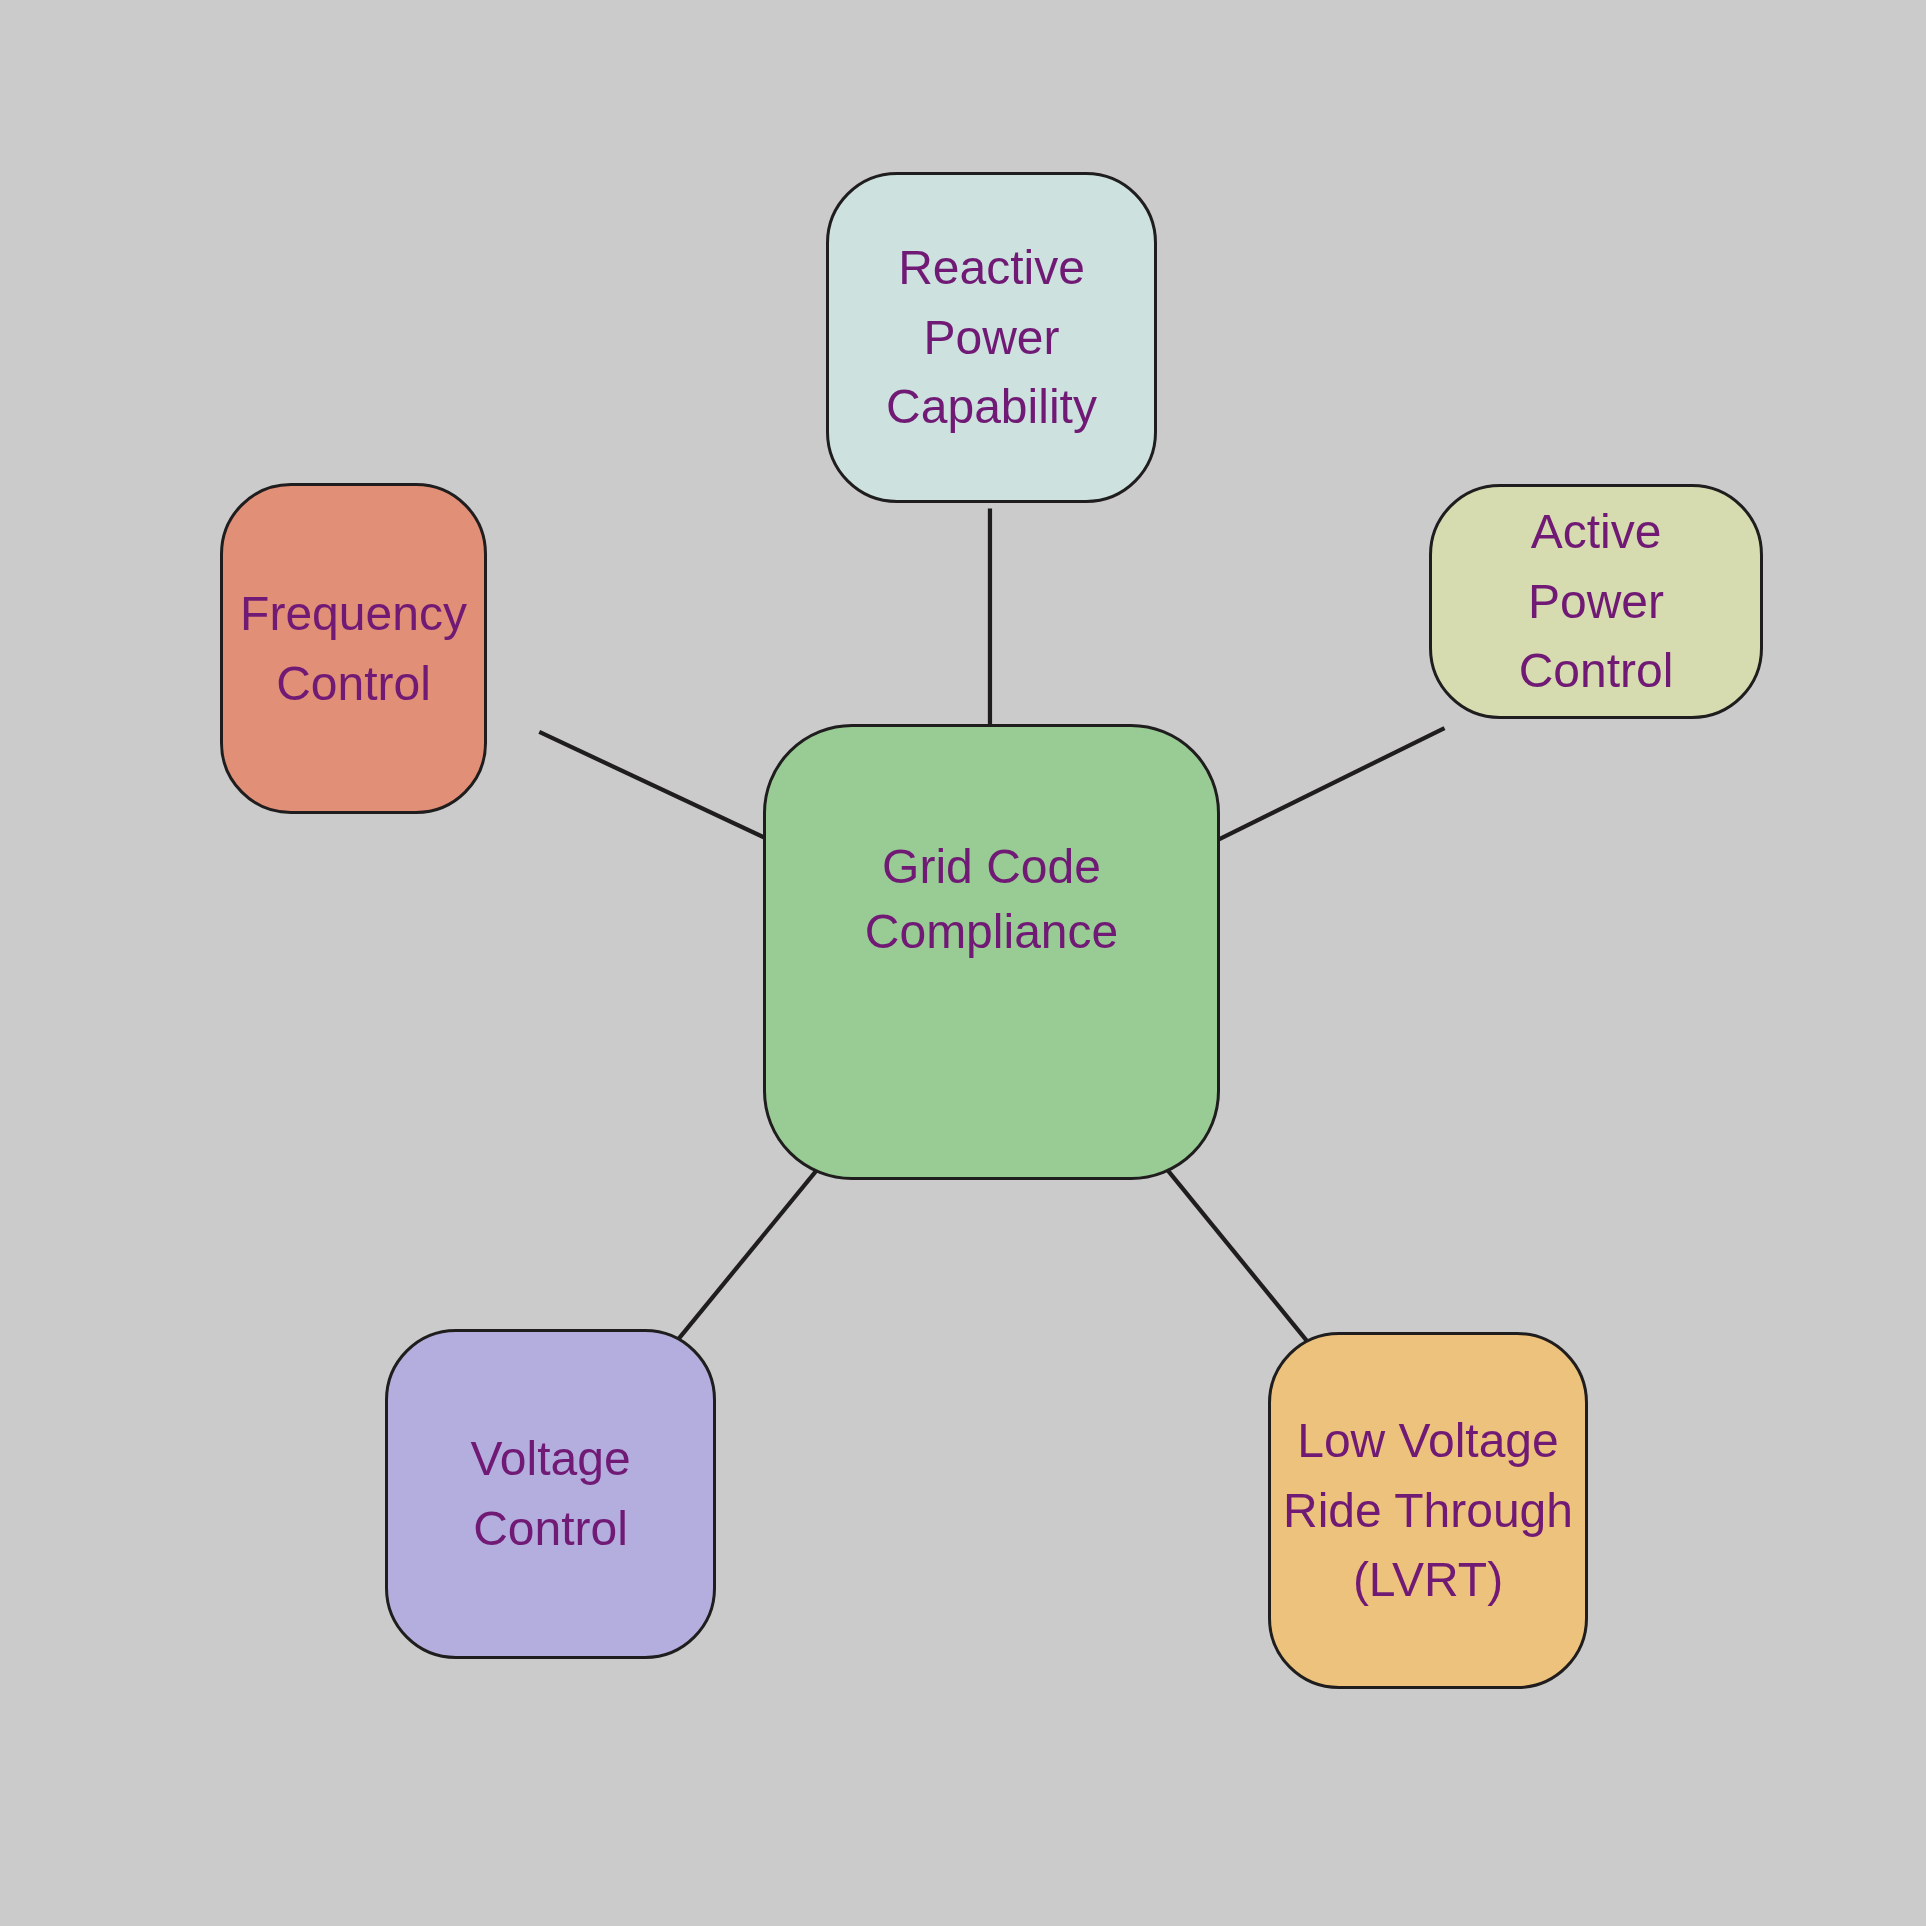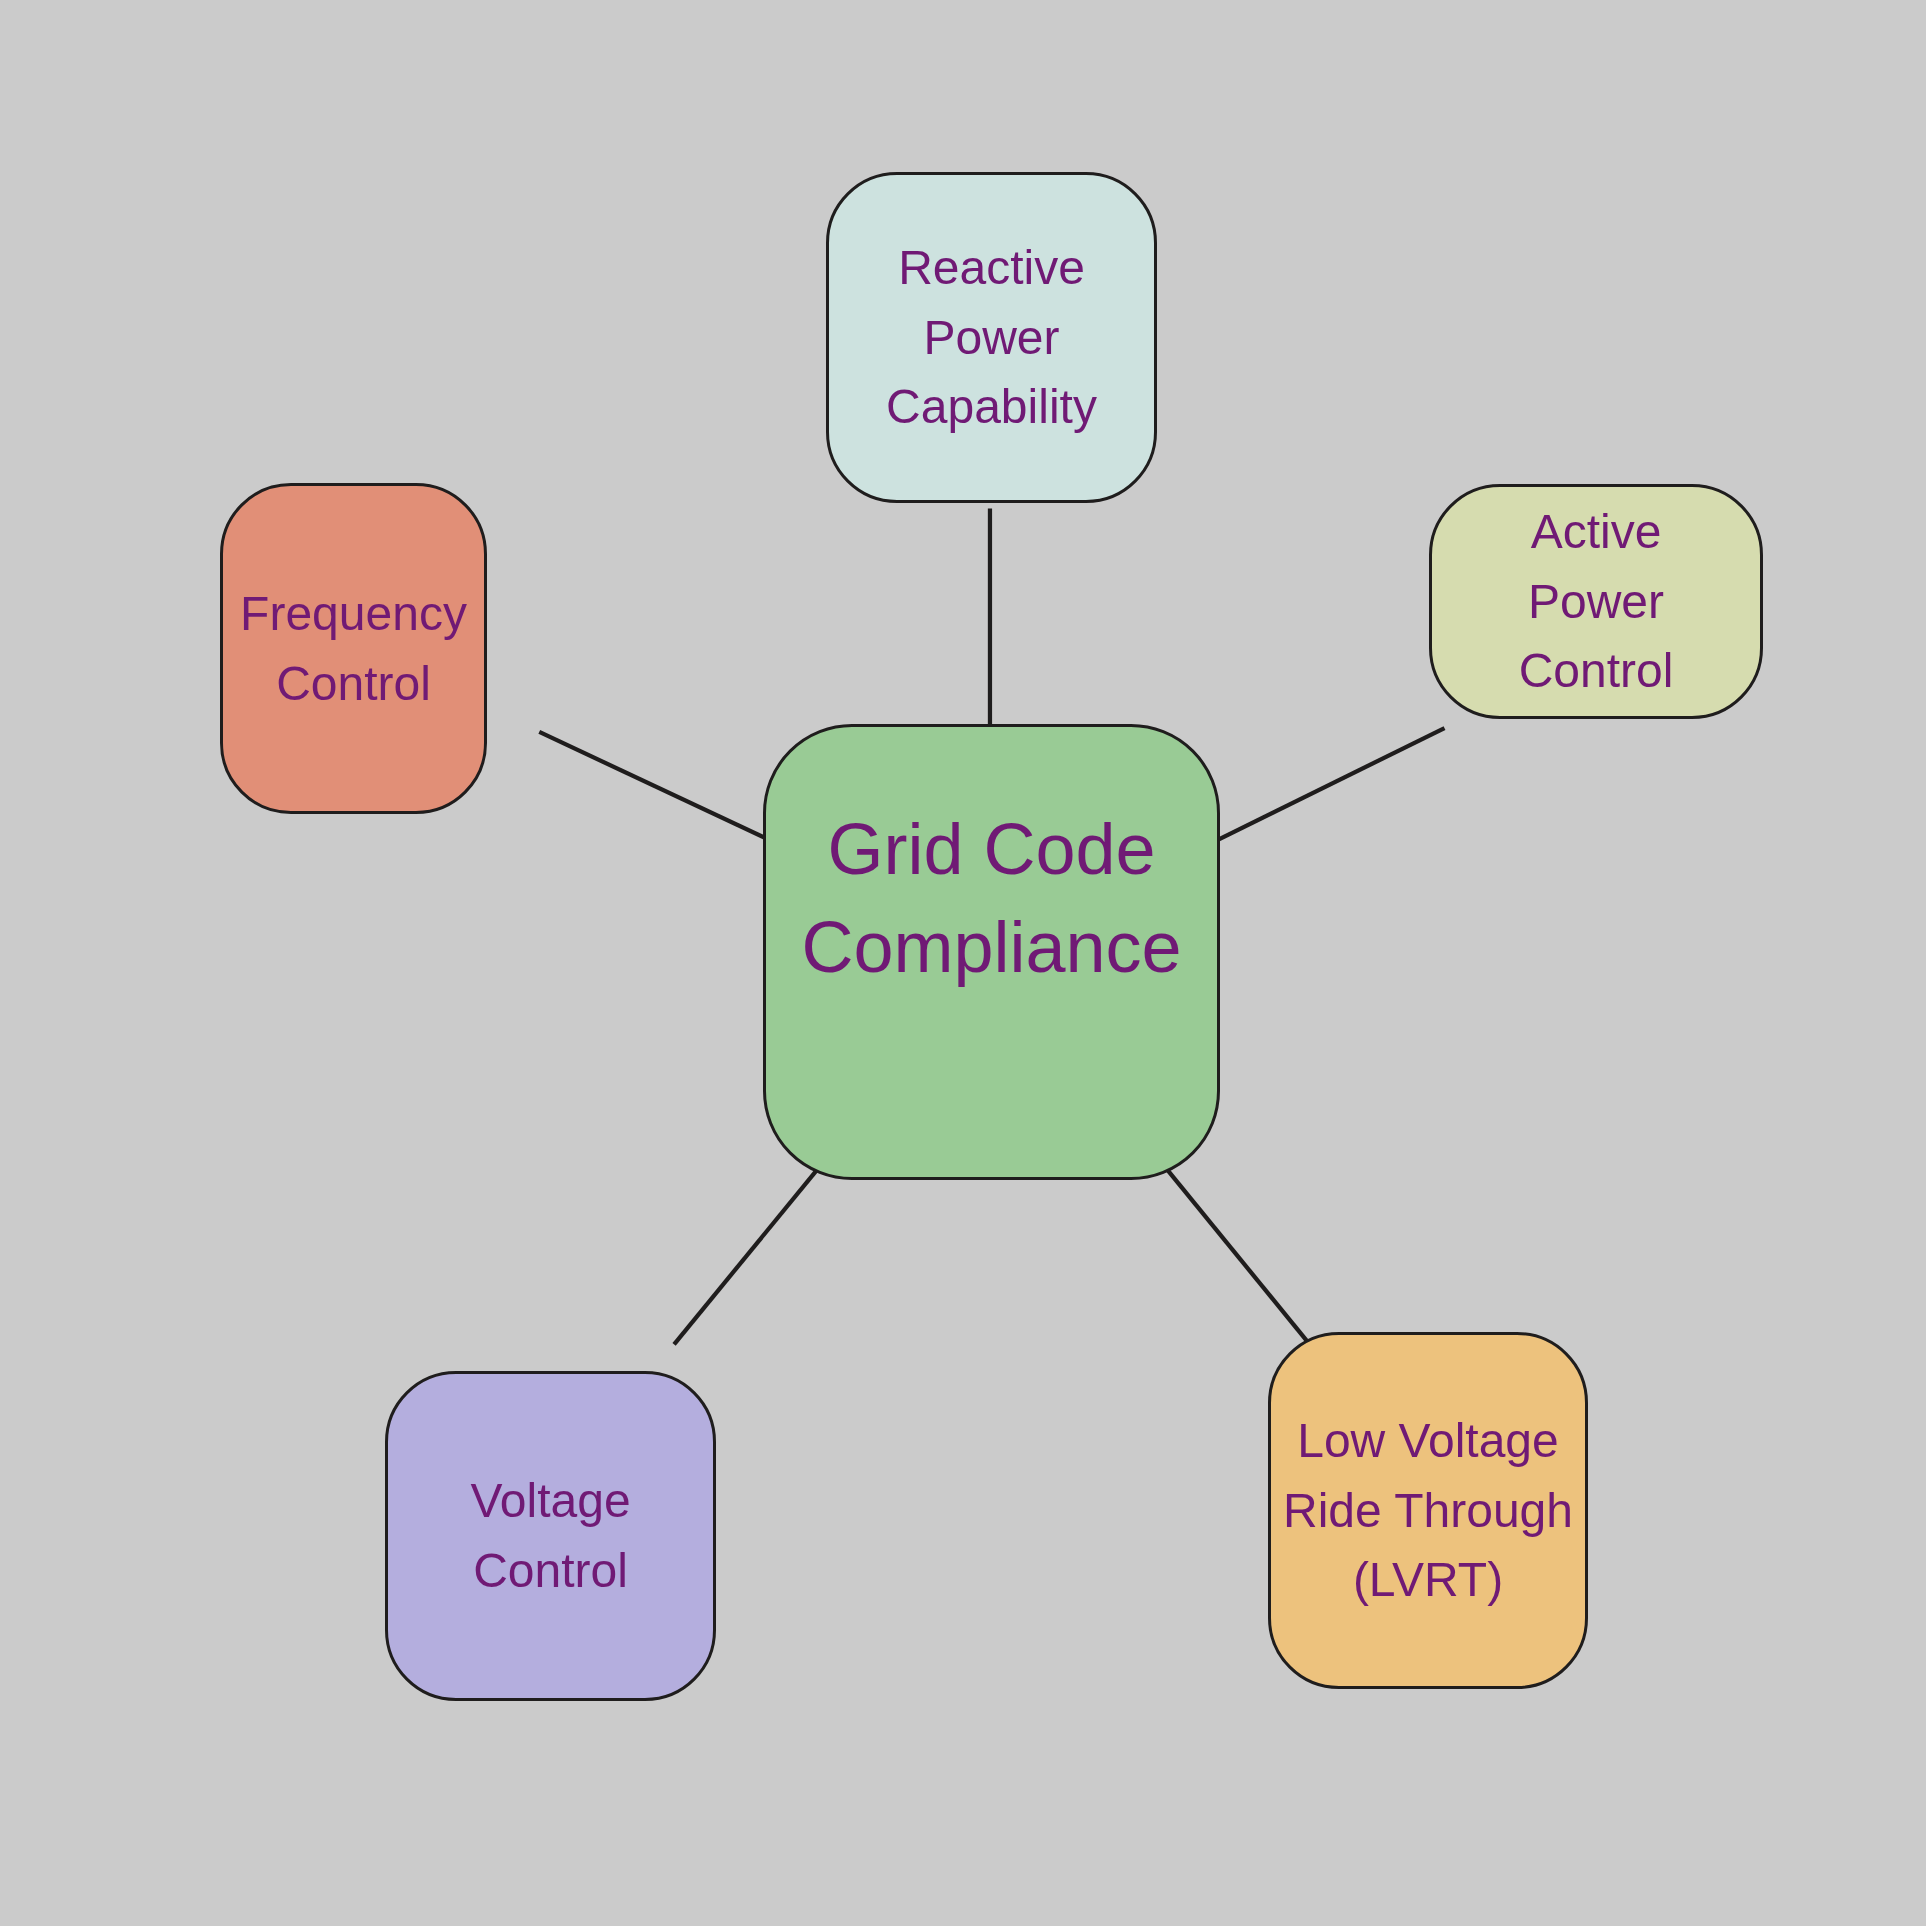--- a/index.html
+++ b/index.html
@@ -44,28 +44,28 @@
     border-radius: 71px;
     font-size: 48px;
     line-height: 1.45;
   }
   .center-node {
     left: 763px;
     top: 724px;
     width: 457px;
     height: 456px;
     border-radius: 89px;
-    font-size: 72px;
+    font-size: 48px;
     line-height: 1.36;
     padding-bottom: 106px;
   }
   .node-reactive  { left: 826px; top: 172px;  width: 331px; height: 331px; }
   .node-active    { left: 1429px; top: 484px;  width: 334px; height: 235px; }
   .node-frequency { left: 220px;  top: 483px;  width: 267px; height: 331px; }
-  .node-voltage   { left: 385px;  top: 1329px; width: 331px; height: 330px; margin-top: 42px; }
+  .node-voltage   { left: 385px;  top: 1329px; width: 331px; height: 330px; }
   .node-lvrt      { left: 1268px; top: 1332px; width: 320px; height: 357px; }
 </style>
 </head>
 <body>
 
 <div class="canvas" style="background-color: rgb(203, 203, 203);">
 
   <svg class="edges" width="1926" height="1926" aria-hidden="true" viewBox="0 0 2500 2500">
     <line x1="1285" y1="660" x2="1285" y2="1000"></line>
     <line x1="700" y1="950" x2="1015" y2="1098"></line>

